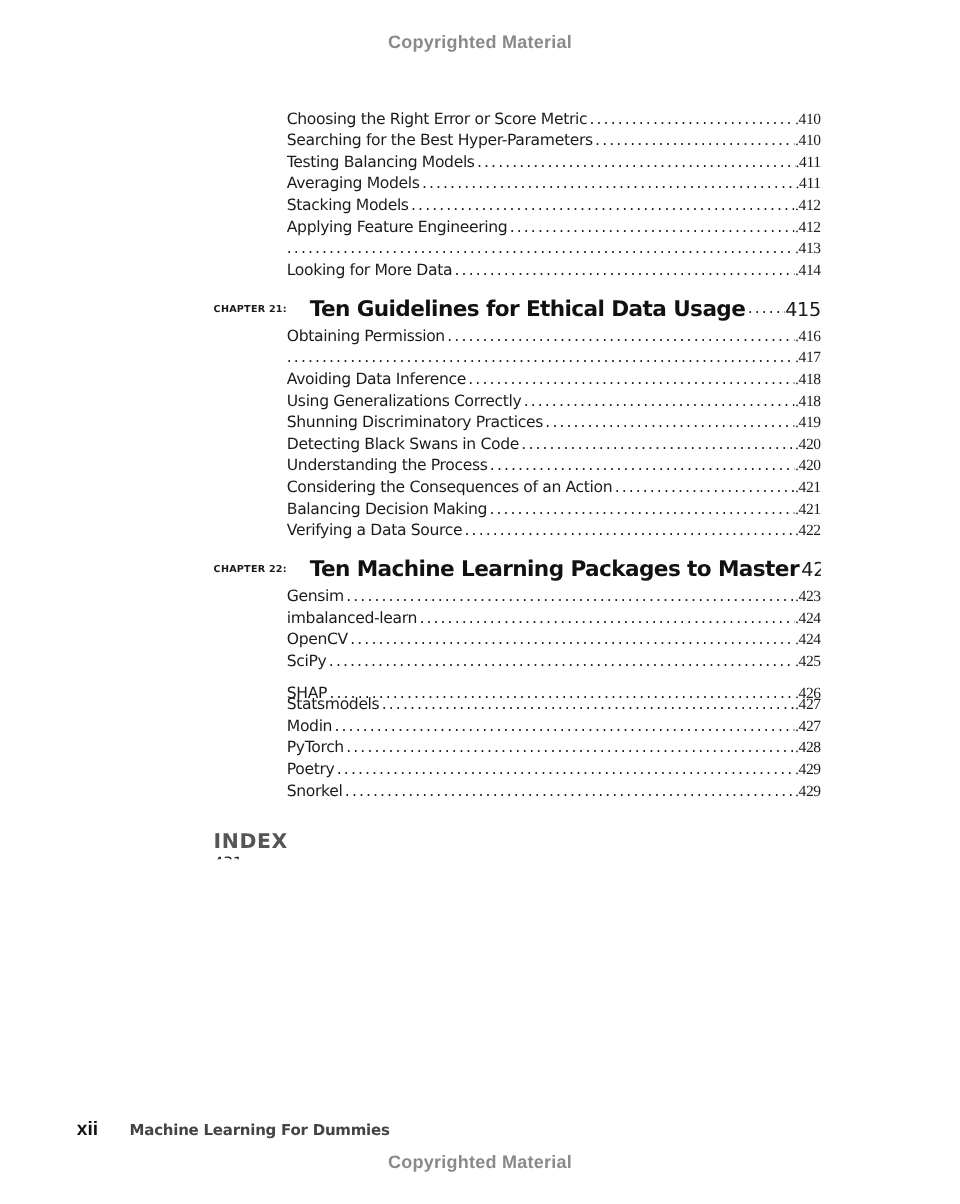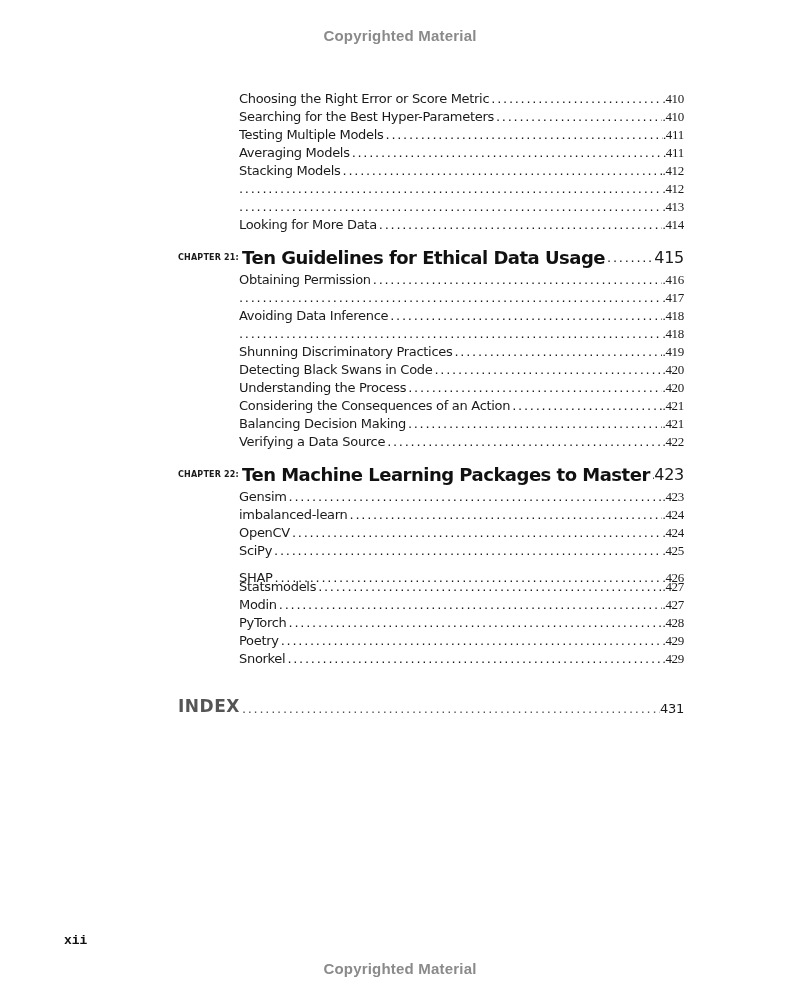--- a/index.html
+++ b/index.html
@@ -86,20 +86,21 @@
       margin-right: 3px;
       color: #1a1a1a;
     }
     .chapter .ctitle {
       flex: 0 0 auto;
       font-size: 18px;
       font-weight: bold;
       letter-spacing: -0.5px;
       padding-right: 2px;
       color: #111;
+      margin-left: 16px;
     }
     .chapter .leader {
       flex: 1 1 auto;
       overflow: hidden;
       font-size: 13px;
     }
     .chapter .leader::before {
       content: ". . . . . . . . . . . . . . . . . . . . . . . . . . . . . . . . . . . . . . . . . . . . . . . . . . . . . . . . . . . . . . . . . . . . . . . . . . . . . . . . . . . . . . . . . . . . . . .";
       letter-spacing: -1.2px;
     }
@@ -109,23 +110,24 @@
       letter-spacing: -0.3px;
     }
 
     .index {
       position: absolute;
       left: 178px;
       top: 692px;
       width: 506px;
       height: 24px;
       display: flex;
-      align-items: flex-end;
+      align-items: flex-start;
       white-space: nowrap;
       overflow: hidden;
+      flex-direction: column;
     }
     .index .ititle {
       flex: 0 0 auto;
       font-size: 17px;
       font-weight: bold;
       color: #555;
       letter-spacing: 0.5px;
       padding-right: 2px;
     }
     .index .leader {
@@ -145,22 +147,22 @@
     }
 
     .footer {
       position: absolute;
       top: 933px;
       left: 64px;
       display: flex;
       align-items: baseline;
     }
     .footer .folio {
-      font-family: Liberation Mono, monospace;
-      font-size: 13px;
+      font-family: Liberation Sans, sans-serif;
+      font-size: 16px;
       font-weight: bold;
       color: #111;
       width: 44px;
     }
     .footer .booktitle {
       font-size: 12.5px;
       font-weight: bold;
       color: #444;
       letter-spacing: -0.2px;
     }
@@ -176,35 +178,36 @@
     <span class="title">Choosing the Right Error or Score Metric</span>
     <span class="leader"></span>
     <span class="page">.410</span>
   </div>
   <div class="row" style="top:108px">
     <span class="title">Searching for the Best Hyper-Parameters</span>
     <span class="leader"></span>
     <span class="page">.410</span>
   </div>
   <div class="row" style="top:126px">
-    <span class="title">Testing Multiple Models</span>
+    <span class="title">Testing Balancing Models</span>
     <span class="leader"></span>
     <span class="page">.411</span>
   </div>
   <div class="row" style="top:144px">
     <span class="title">Averaging Models</span>
     <span class="leader"></span>
     <span class="page">.411</span>
   </div>
   <div class="row" style="top:162px">
     <span class="title">Stacking Models</span>
     <span class="leader"></span>
     <span class="page">.412</span>
   </div>
   <div class="row" style="top:180px">
+    <span class="title">Applying Feature Engineering</span>
     <span class="leader"></span>
     <span class="page">.412</span>
   </div>
   <div class="row" style="top:198px">
     <span class="leader"></span>
     <span class="page">.413</span>
   </div>
   <div class="row" style="top:216px">
     <span class="title">Looking for More Data</span>
     <span class="leader"></span>
@@ -225,20 +228,21 @@
   <div class="row" style="top:289px">
     <span class="leader"></span>
     <span class="page">.417</span>
   </div>
   <div class="row" style="top:307px">
     <span class="title">Avoiding Data Inference</span>
     <span class="leader"></span>
     <span class="page">.418</span>
   </div>
   <div class="row" style="top:325px">
+    <span class="title">Using Generalizations Correctly</span>
     <span class="leader"></span>
     <span class="page">.418</span>
   </div>
   <div class="row" style="top:343px">
     <span class="title">Shunning Discriminatory Practices</span>
     <span class="leader"></span>
     <span class="page">.419</span>
   </div>
   <div class="row" style="top:361px">
     <span class="title">Detecting Black Swans in Code</span>
@@ -325,15 +329,16 @@
 
   <div class="index">
     <span class="ititle">INDEX</span>
     <span class="leader"></span>
     <span class="page">431</span>
   </div>
 </div>
 
 <div class="footer">
   <span class="folio">xii</span>
+  <span class="booktitle">Machine Learning For Dummies</span>
 </div>
 
 <div class="watermark bottom">Copyrighted Material</div>
 
 </body></html>

